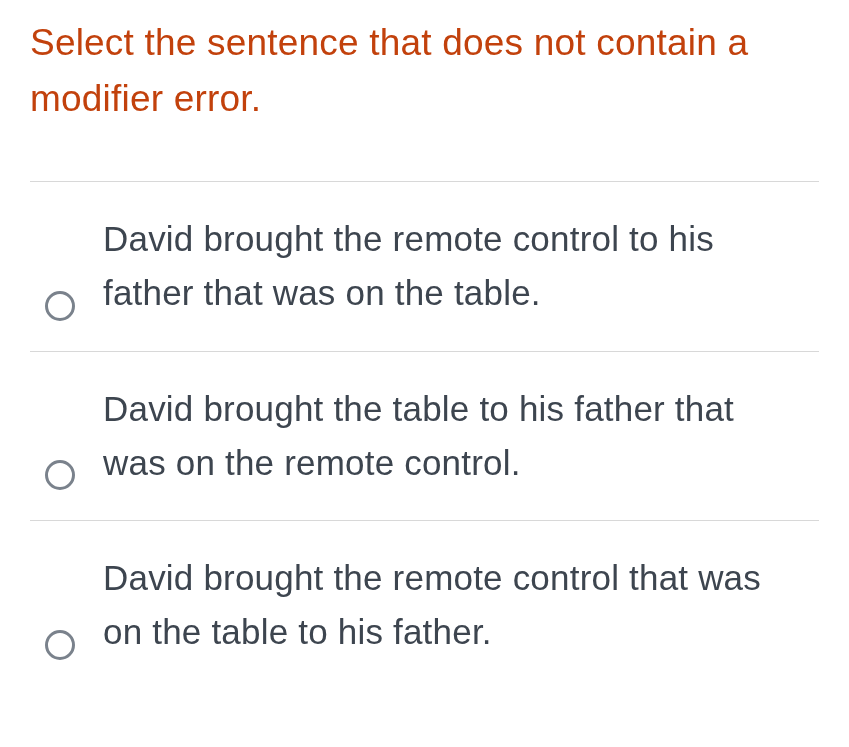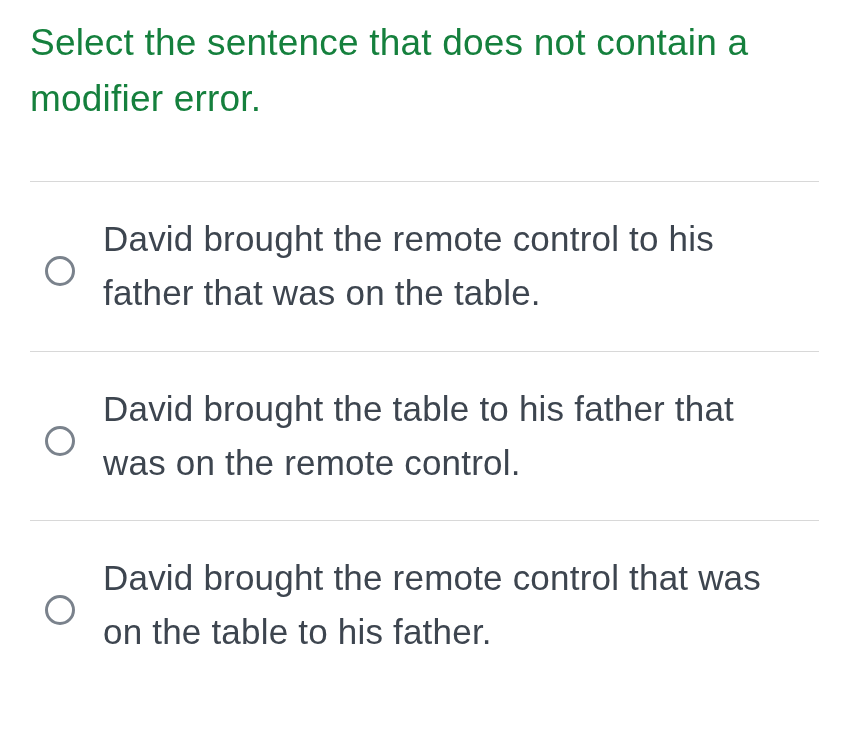--- a/index.html
+++ b/index.html
@@ -11,30 +11,30 @@
       font-family: -apple-system, BlinkMacSystemFont, "Segoe UI", "Helvetica Neue", Arial, sans-serif;
       background: #ffffff;
       width: 849px;
       padding: 15px 30px 30px 30px;
       color: #3d454f;
     }
     .question {
       font-size: 37px;
       font-weight: 300;
       line-height: 1.5;
-      color: #15803d;
+      color: #c2410c;
       margin-bottom: 55px;
       letter-spacing: 0.2px;
     }
     .options {
       border-top: 1px solid #d8d8d8;
     }
     .option {
       display: flex;
-      align-items: center;
+      align-items: flex-end;
       padding: 30px 20px 30px 15px;
       border-bottom: 1px solid #d8d8d8;
       cursor: pointer;
     }
     .option:last-child {
       border-bottom: none;
       padding-bottom: 10px;
     }
     .radio {
       flex-shrink: 0;

